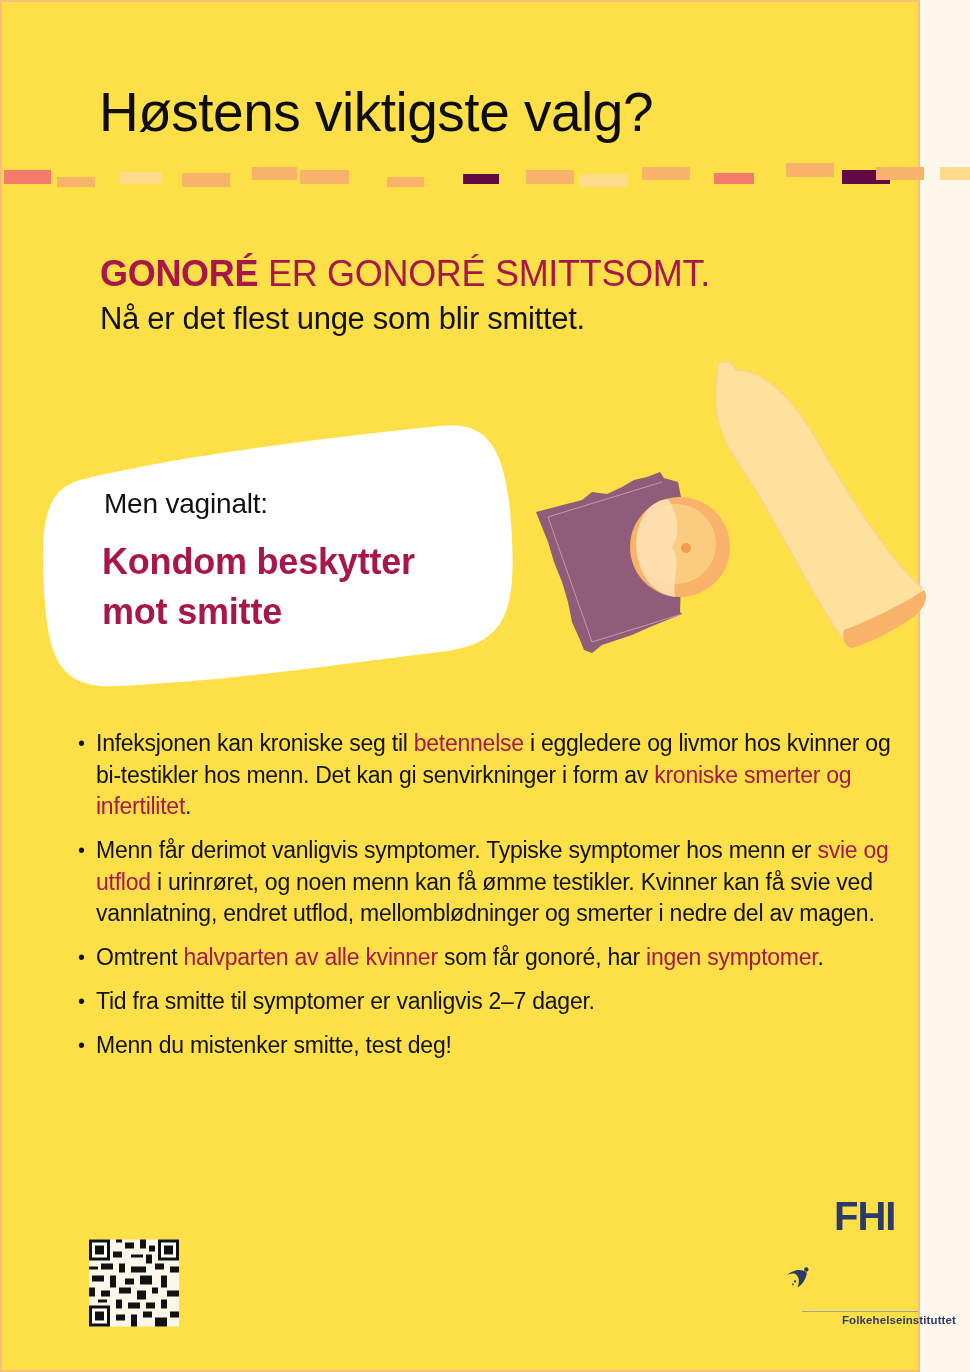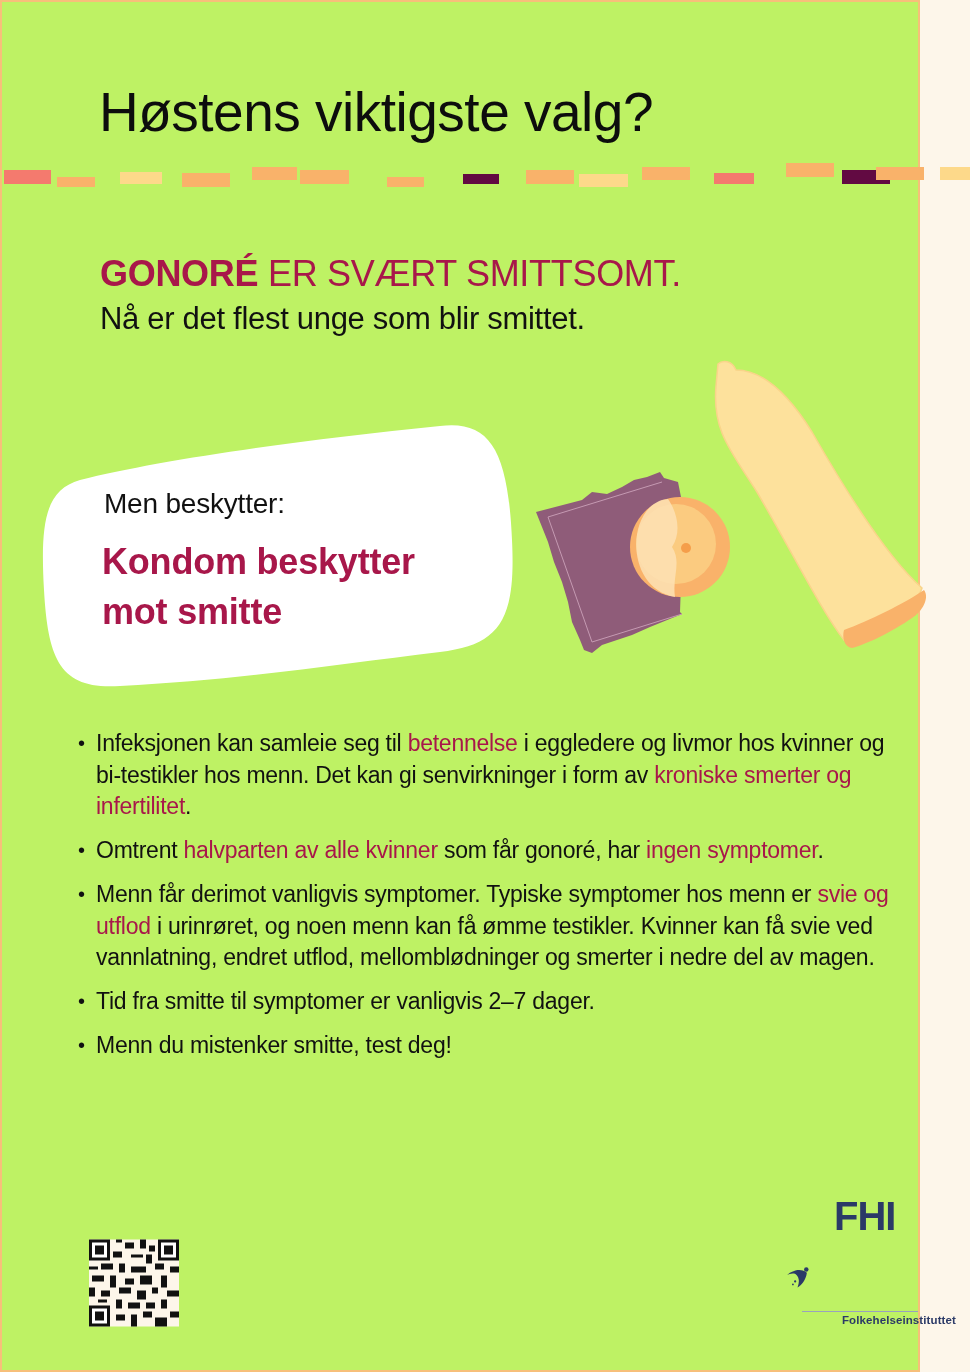--- a/index.html
+++ b/index.html
@@ -6,21 +6,21 @@
   html, body { width: 970px; height: 1372px; overflow: hidden; }
   body {
     background: #fdf6ea;
     font-family: "Liberation Sans", "DejaVu Sans", sans-serif;
     color: #111;
     position: relative;
   }
   .page {
     position: absolute; left: 0; top: 0; width: 920px; height: 1372px;
     border: 2px solid #f7bf7a;
-    background: #bef264;
+    background: #fde047;
   }
   .headline {
     position: absolute; left: 97px; top: 80px;
     font-size: 55px; font-weight: 400; letter-spacing: -0.5px;
     color: #0d0d0d; line-height: 1.1;
   }
   .dash { position: absolute; }
   .sub1 {
     position: absolute; left: 98px; top: 252px;
     font-size: 36px; color: #a8174a; letter-spacing: -0.3px; line-height: 1.1;
@@ -84,27 +84,27 @@
       <div class="dash" style="left: 524px; top: 168px; width: 48px; height: 14px; background: rgb(249, 178, 106);"></div>
       <div class="dash" style="left: 577px; top: 172px; width: 49px; height: 13px; background: rgb(253, 217, 138);"></div>
       <div class="dash" style="left: 640px; top: 165px; width: 48px; height: 13px; background: rgb(249, 178, 106);"></div>
       <div class="dash" style="left: 712px; top: 171px; width: 40px; height: 11px; background: rgb(244, 122, 110);"></div>
       <div class="dash" style="left: 784px; top: 161px; width: 48px; height: 14px; background: rgb(249, 178, 106);"></div>
       <div class="dash" style="left: 840px; top: 168px; width: 48px; height: 14px; background: rgb(98, 10, 66);"></div>
       <div class="dash" style="left: 874px; top: 165px; width: 48px; height: 13px; background: rgb(249, 178, 106);"></div>
       <div class="dash" style="left: 938px; top: 165px; width: 32px; height: 13px; background: rgb(253, 217, 138);"></div>
     </div>
 
-  <div class="sub1"><b>GONORÉ</b><span> ER SVÆRT SMITTSOMT.</span></div>
+  <div class="sub1"><b>GONORÉ</b><span> ER GONORÉ SMITTSOMT.</span></div>
   <div class="sub2">Nå er det flest unge som blir smittet.</div>
 
   <svg class="bubble" viewBox="0 0 476 270">
     <path d="M40 60 C120 40 260 20 400 6 C450 0 468 30 472 120 C476 200 460 225 400 232 C300 244 200 260 80 266 C20 270 8 240 4 170 C0 100 6 70 40 60 Z" fill="#ffffff"></path>
   </svg>
-  <div class="bubble-intro">Men beskytter:</div>
+  <div class="bubble-intro">Men vaginalt:</div>
   <div class="bubble-title">Kondom beskytter mot smitte</div>
 
   <svg class="illustration" viewBox="0 0 420 320">
 
     <g>
       <path d="M14 160 L60 148 L70 140 L85 142 L100 135 L112 128 L125 125 L138 120 L142 126 L156 130 L158 140 L162 160 L160 200 L158 260 L160 262 L128 275 L110 283 L95 288 L80 293 L70 301 L62 298 L58 288 L50 270 L46 250 L40 230 L32 210 L26 190 L20 175 Z" fill="#8f5c79"></path>
       <path d="M26 165 L140 130 M26 165 L70 290 L160 262" stroke="#c59ab2" stroke-width="1" fill="none"></path>
     </g>
 
     <g>
@@ -114,23 +114,23 @@
       <circle cx="164" cy="196" r="5" fill="#f59e4a"></circle>
     </g>
 
     <g>
       <path d="M196 12 C200 8 210 8 214 18 C240 18 265 40 290 80 C330 150 370 210 400 236 C395 255 340 285 322 288 C300 260 270 200 235 140 C210 100 190 80 194 34 Z" fill="#fde19c" stroke="#f9d48a" stroke-width="1.5"></path>
       <path d="M322 278 C345 270 385 250 402 238 C408 246 400 260 390 266 C370 280 345 292 330 296 C322 295 320 285 322 278 Z" fill="#f9b26a"></path>
     </g>
   </svg>
 
   <ul class="facts" id="facts-list">
-      <li><span>Infeksjonen kan samleie seg til </span><span class="hl">betennelse</span><span> i eggledere og livmor hos kvinner og bi-testikler hos menn. Det kan gi senvirkninger i form av </span><span class="hl">kroniske smerter og infertilitet</span><span>.</span></li>
+      <li><span>Infeksjonen kan kroniske seg til </span><span class="hl">betennelse</span><span> i eggledere og livmor hos kvinner og bi-testikler hos menn. Det kan gi senvirkninger i form av </span><span class="hl">kroniske smerter og infertilitet</span><span>.</span></li>
+      <li><span>Menn får derimot vanligvis symptomer. Typiske symptomer hos menn er </span><span class="hl">svie og utflod</span><span> i urinrøret, og noen menn kan få ømme testikler. Kvin­ner kan få svie ved vannlatning, endret utflod, mellomblødninger og smerter i nedre del av magen.</span></li>
       <li><span>Omtrent </span><span class="hl">halvparten av alle kvinner</span><span> som får gonoré, har </span><span class="hl">ingen symptomer</span><span>.</span></li>
-      <li><span>Menn får derimot vanligvis symptomer. Typiske symptomer hos menn er </span><span class="hl">svie og utflod</span><span> i urinrøret, og noen menn kan få ømme testikler. Kvin­ner kan få svie ved vannlatning, endret utflod, mellomblødninger og smerter i nedre del av magen.</span></li>
       <li><span>Tid fra smitte til symptomer er vanligvis 2–7 dager.</span></li>
       <li><span>Menn du mistenker smitte, test deg!</span></li>
     </ul>
 
   <svg class="qr" viewBox="0 0 30 29">
     <rect x="0" y="0" width="30" height="29" fill="#fdf6ea"></rect>
     <g fill="#111">
       <rect x="0" y="0" width="7" height="7"></rect>
         <rect x="1" y="1" width="5" height="5" fill="#fff"></rect>
         <rect x="2" y="2" width="3" height="3"></rect>

